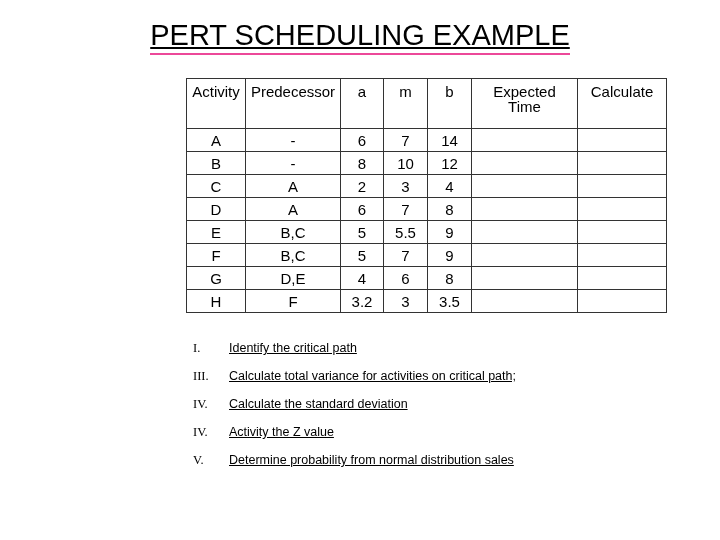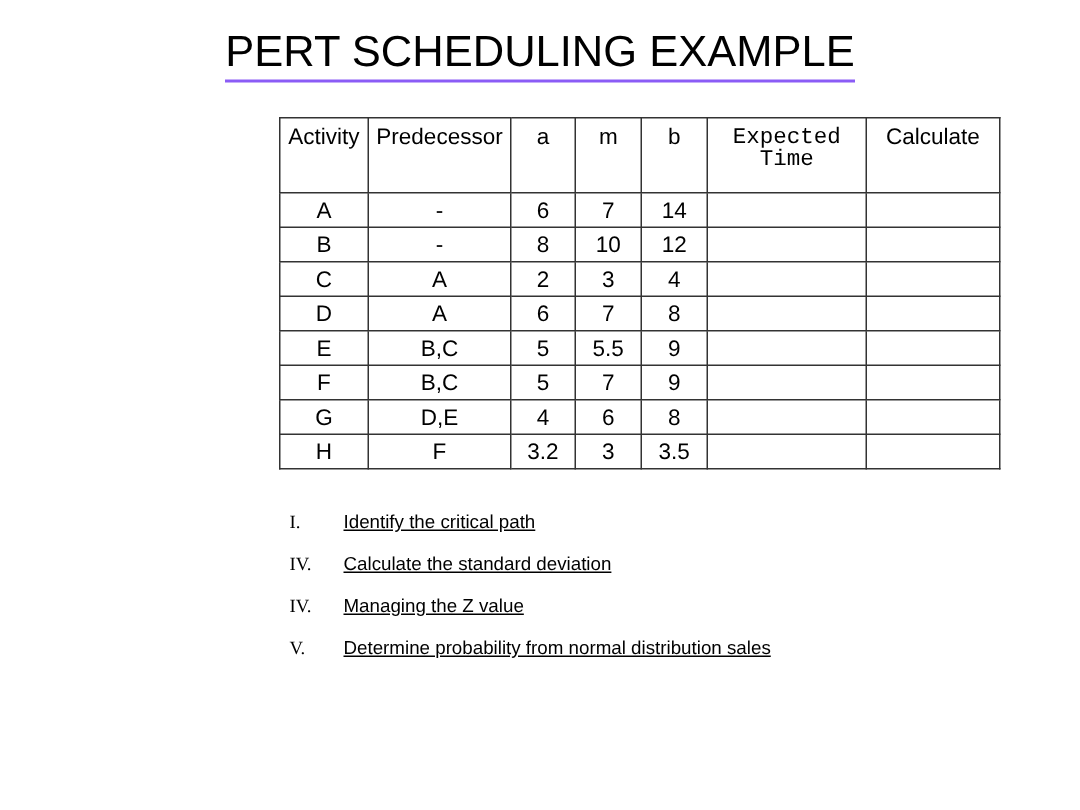--- a/index.html
+++ b/index.html
@@ -24,22 +24,23 @@
     width: 720px;
     text-align: center;
     font-size: 29px;
     font-weight: normal;
     letter-spacing: 0px;
     line-height: 34px;
     white-space: nowrap;
   }
   .slide-title span.title-text {
     display: inline-block;
-    border-bottom: 2px solid #8b5cf6;
+    border-bottom: 2px solid #ec4899;
     padding-bottom: 1px;
+    text-decoration: underline;
   }
 
   
   .pert-table {
     position: absolute;
     top: 78px;
     left: 186px;
     width: 403px;
     border-collapse: collapse;
     table-layout: fixed;
@@ -76,21 +77,21 @@
     height: 21px;
     vertical-align: middle;
     text-align: center;
     padding-top: 1px;
   }
   .col-activity { width: 52px; }
   .col-pred     { width: 88px; }
   .col-a        { width: 36px; }
   .col-m        { width: 37px; }
   .col-b        { width: 37px; }
-  .col-et       { width: 85px; font-family: Liberation Mono, monospace; }
+  .col-et       { width: 85px; }
   .col-var      { width: 68px; }
 
   
   .task-list {
     position: absolute;
     top: 334px;
     left: 193px;
     width: 480px;
   }
   .task-item {
@@ -210,24 +211,28 @@
       </tr>
     </tbody>
 </table>
 
 <div class="task-list" id="task-list">
     <div class="task-item">
       <span class="task-marker">I.</span>
       <span class="task-text">Identify the critical path</span>
     </div>
     <div class="task-item">
+      <span class="task-marker">III.</span>
+      <span class="task-text">Calculate total variance for activities on critical path;</span>
+    </div>
+    <div class="task-item">
       <span class="task-marker">IV.</span>
       <span class="task-text">Calculate the standard deviation</span>
     </div>
     <div class="task-item">
       <span class="task-marker">IV.</span>
-      <span class="task-text">Managing the Z value</span>
+      <span class="task-text">Activity the Z value</span>
     </div>
     <div class="task-item">
       <span class="task-marker">V.</span>
       <span class="task-text">Determine probability from normal distribution sales</span>
     </div>
   </div>
 
 </body></html>

